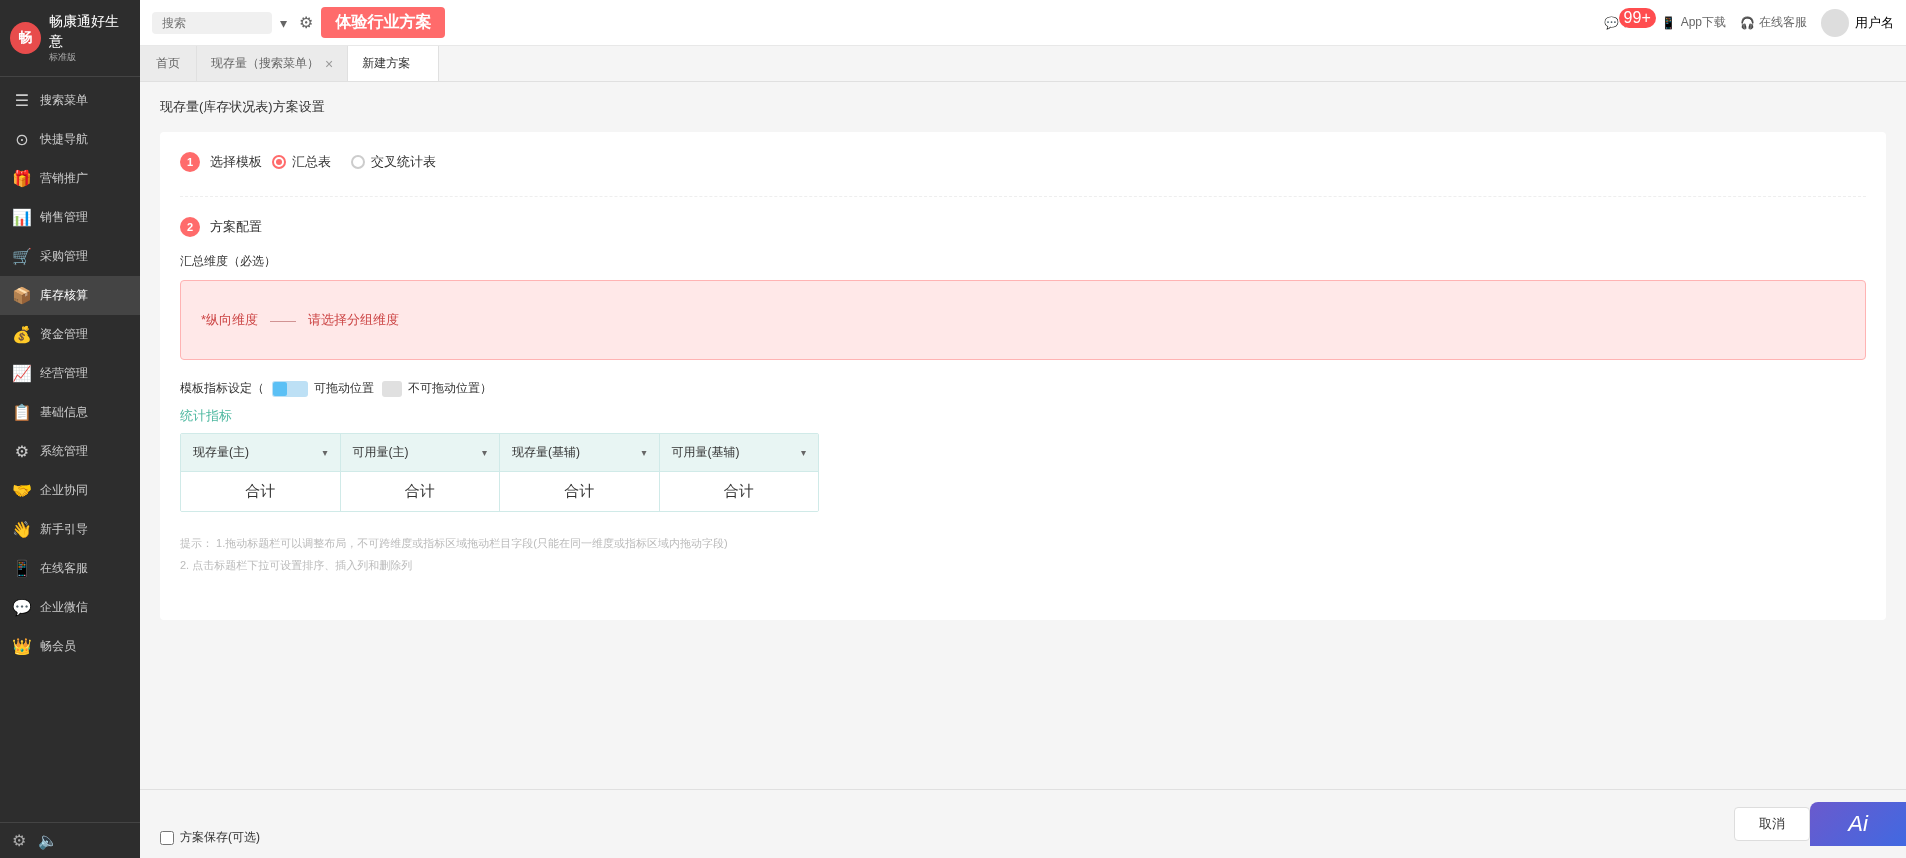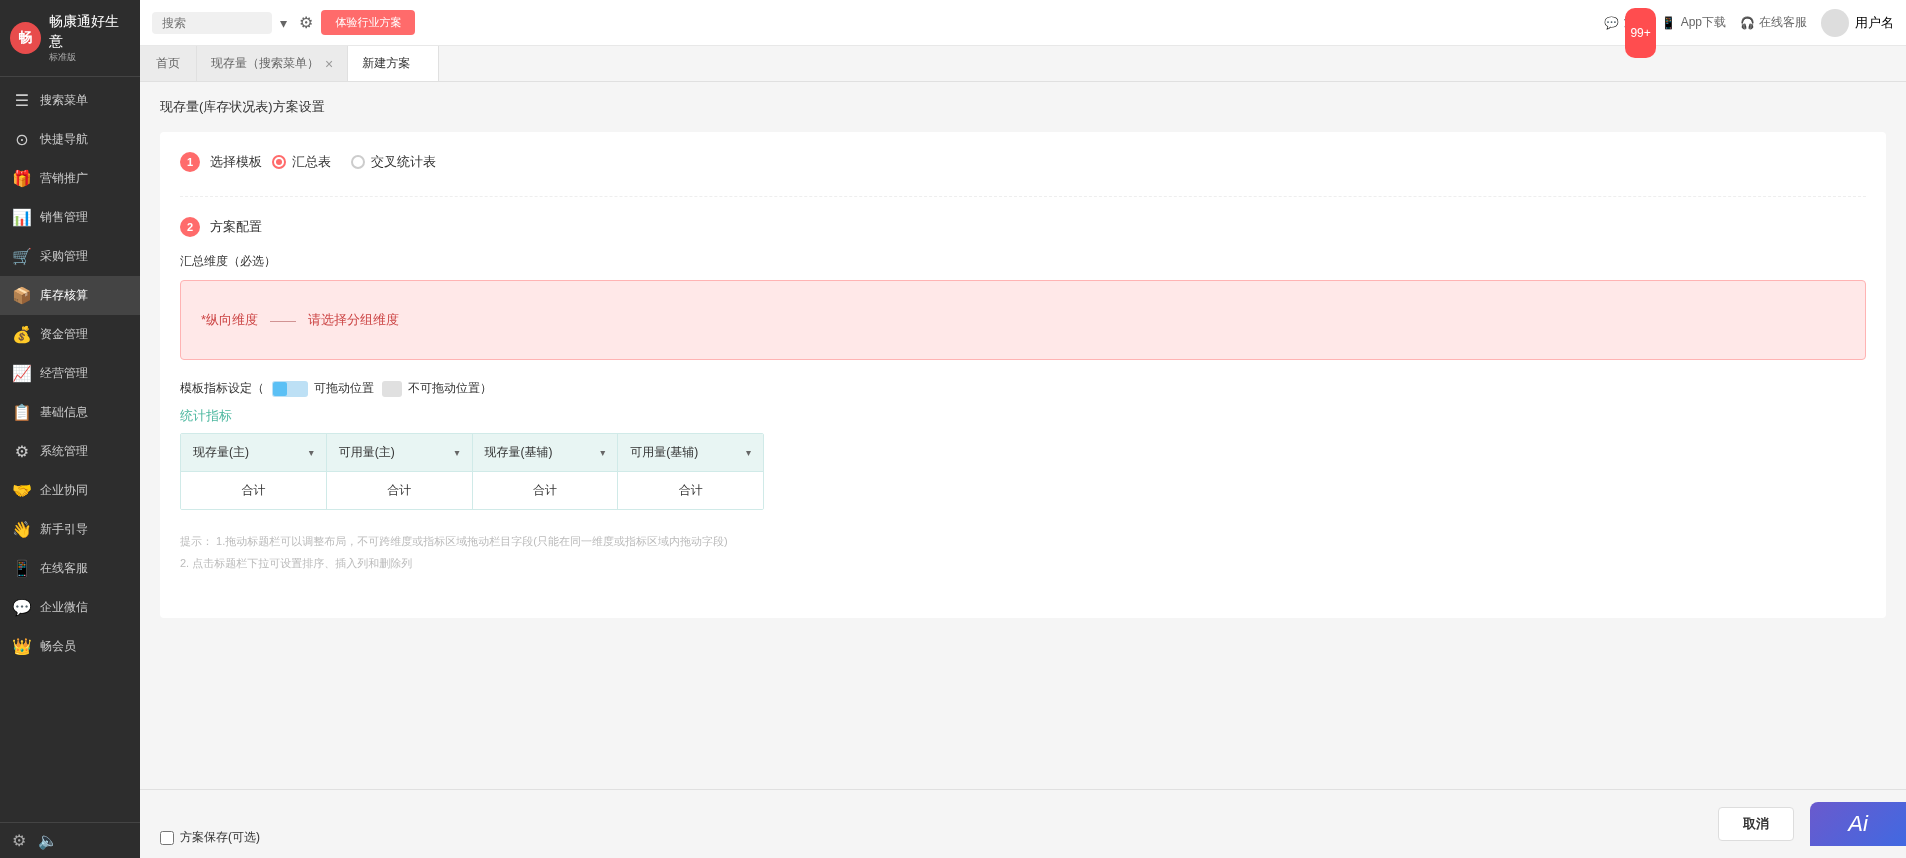--- a/index.html
+++ b/index.html
@@ -80,32 +80,33 @@
     .topbar-dropdown-btn {
       background: none; border: none; cursor: pointer; color: #666; font-size: 14px;
     }
     .topbar-gear { font-size: 16px; color: #666; cursor: pointer; margin-left: 4px; }
     .topbar-industry-btn {
       background: #ff6b6b;
       color: white;
       border: none;
       border-radius: 4px;
       padding: 5px 14px;
-      font-size: 11px;
+      font-size: 16px;
       cursor: pointer;
+      font-weight: bold;
     }
     .topbar-spacer { flex: 1; }
     .topbar-right { display: flex; align-items: center; gap: 14px; }
     .topbar-msg { display: flex; align-items: center; gap: 4px; color: #666; font-size: 12px; cursor: pointer; position: relative; }
     .badge {
       background: #ff4d4f;
       color: white;
       border-radius: 10px;
-      padding: 18px 5px;
-      font-size: 12px;
+      padding: 1px 5px;
+      font-size: 16px;
       position: absolute;
       top: -6px; right: -8px;
     }
     .topbar-app { display: flex; align-items: center; gap: 4px; color: #666; font-size: 12px; cursor: pointer; }
     .topbar-service { display: flex; align-items: center; gap: 4px; color: #666; font-size: 12px; cursor: pointer; }
     .topbar-user { display: flex; align-items: center; gap: 6px; cursor: pointer; }
     .topbar-avatar { width: 28px; height: 28px; background: #ddd; border-radius: 50%; }
 
     
     .tabbar {
@@ -260,21 +261,21 @@
     .stats-label {
       color: #4db8a0;
       font-size: 13px;
       margin-bottom: 8px;
       font-weight: 500;
     }
     .stats-table {
       border: 1px solid #d0eae8;
       border-radius: 2px;
       overflow: hidden;
-      width: 584px;
+      width: 639px;
     }
     .stats-header {
       display: flex;
       background: #e8f5f3;
     }
     .stats-col {
       flex: 1;
       padding: 10px 12px;
       border-right: 1px solid #d0eae8;
       display: flex; align-items: center; justify-content: space-between;
@@ -284,21 +285,21 @@
     .stats-col-chevron { color: #666; font-size: 10px; cursor: pointer; }
     .stats-body {
       display: flex;
       background: #fff;
       border-top: 1px solid #d0eae8;
     }
     .stats-cell {
       flex: 1;
       padding: 10px 12px;
       border-right: 1px solid #d0eae8;
-      font-size: 12px;
+      font-size: 15px;
       color: #333;
       text-align: center;
     }
     .stats-cell:last-child { border-right: none; }
 
     
     .tips {
       margin-top: 20px;
       color: #bbb;
       font-size: 11px;
@@ -318,22 +319,21 @@
     .save-checkbox { width: 14px; height: 14px; border: 1px solid #ccc; border-radius: 2px; cursor: pointer; }
     .bottom-spacer { flex: 1; }
     .btn-cancel {
       background: #fff;
       border: 1px solid #ddd;
       border-radius: 4px;
       padding: 7px 24px;
       font-size: 13px;
       cursor: pointer;
       color: #333;
-      margin-right: 18px;
-      font-weight: bold;
+      margin-right: 2px;
     }
     .btn-query {
       background: #ff6b6b;
       border: none;
       border-radius: 4px;
       padding: 7px 24px;
       font-size: 13px;
       cursor: pointer;
       color: #fff;
     }

